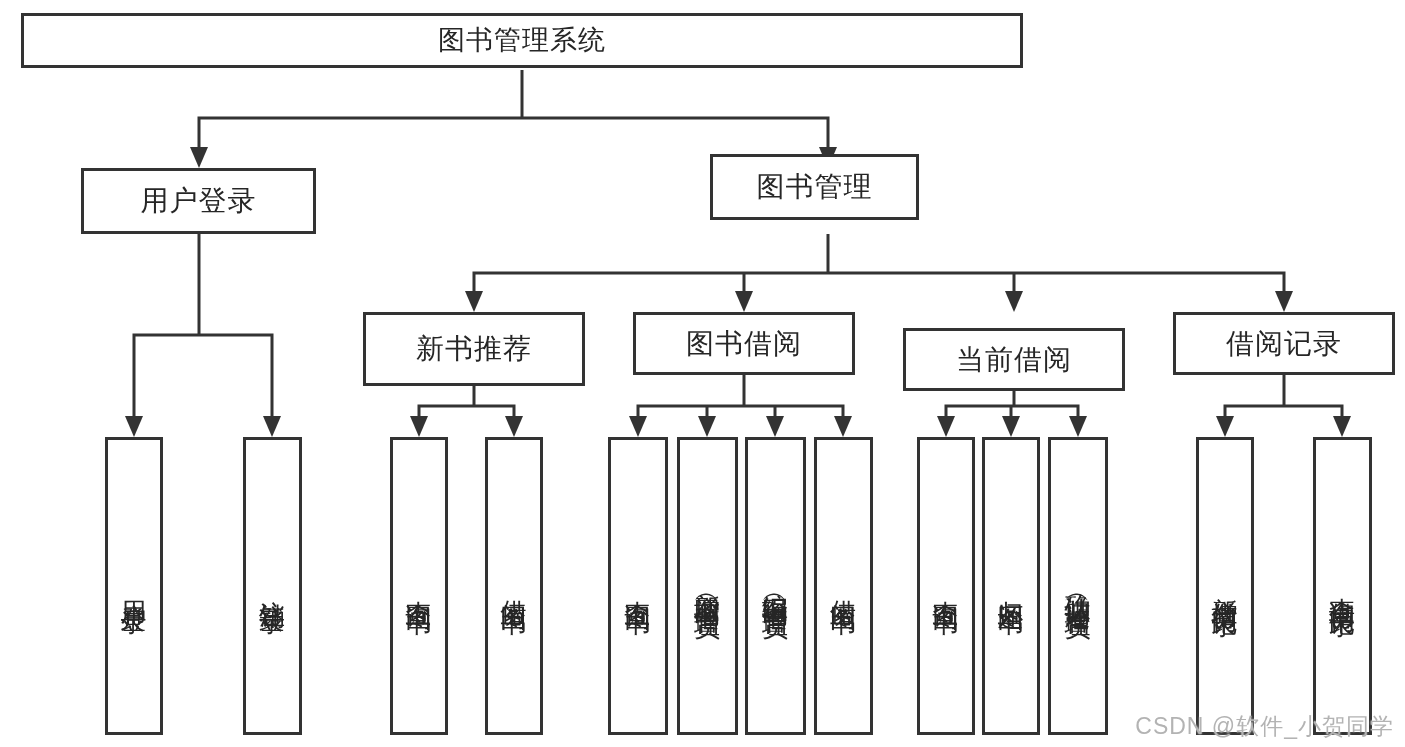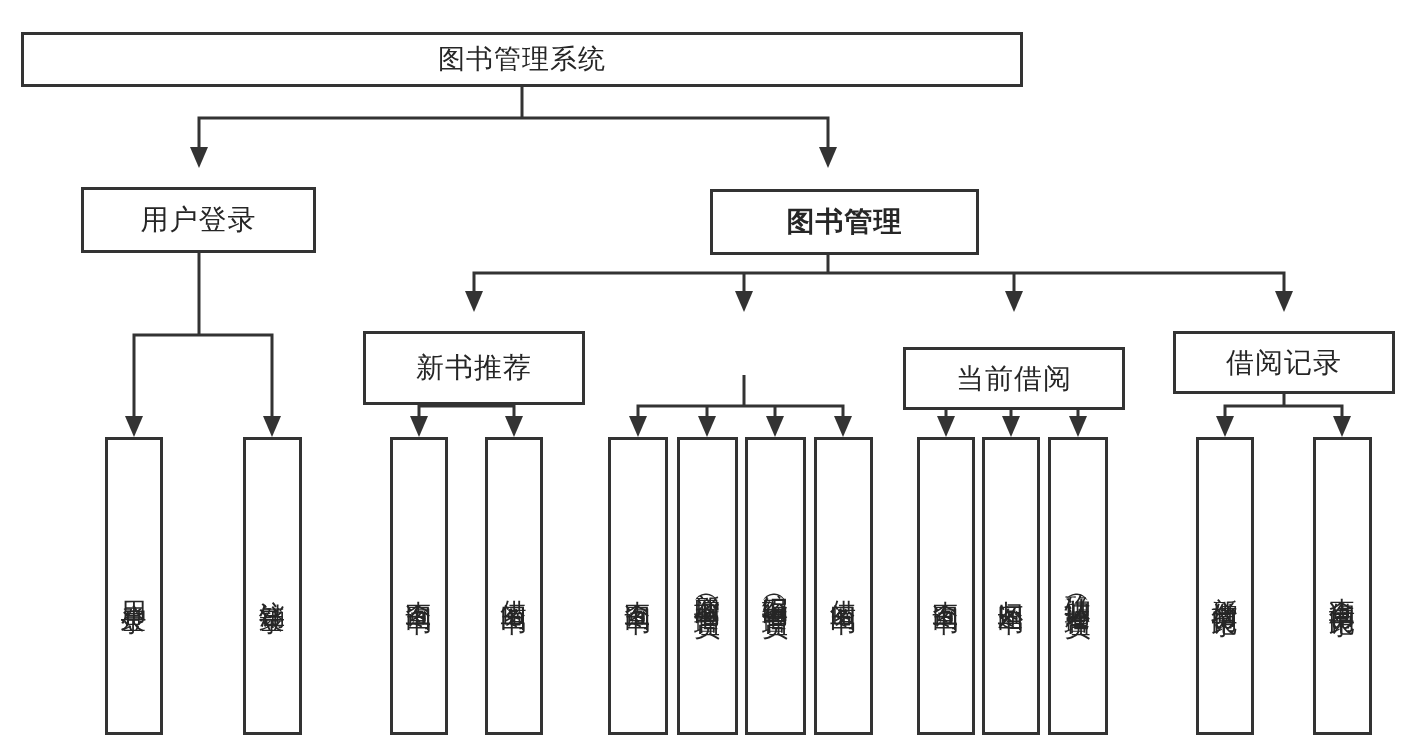--- a/index.html
+++ b/index.html
@@ -7,21 +7,21 @@
     position:relative;width:1405px;height:747px;background:#ffffff;overflow:hidden;
     font-family:"Liberation Sans","DejaVu Sans",sans-serif;
   }
   #wires{position:absolute;left:0;top:0;z-index:1;}
   .node{
     position:absolute;box-sizing:border-box;background:#ffffff;
     border:3px solid #333333;color:#262626;z-index:2;
     display:flex;align-items:center;justify-content:center;
     text-align:center;
   }
-  .h{font-size:28px;letter-spacing:1px;line-height:1;margin-top:19px;}
+  .h{font-size:28px;letter-spacing:1px;line-height:1;}
   .root-label{font-size:27px;}
   .v{
     writing-mode:vertical-rl;text-orientation:mixed;
     font-size:26px;letter-spacing:3px;line-height:1;
   }
   .watermark{
     position:absolute;z-index:3;top:711px;right:11px;
     font-size:23px;letter-spacing:1px;color:#b3b3b3;
     text-shadow:0 0 2px #ffffff;white-space:nowrap;
   }
@@ -79,23 +79,24 @@
       <polygon points="1002,416 1020,416 1011,437"></polygon>
       <polygon points="1069,416 1087,416 1078,437"></polygon>
       <polygon points="1216,416 1234,416 1225,437"></polygon>
       <polygon points="1333,416 1351,416 1342,437"></polygon>
     </g>
   </svg>
 
   <div class="node h root-label" style="left:21px;top:13px;width:1002px;height:55px;">图书管理系统</div>
 
   <div class="node h" style="left:81px;top:168px;width:235px;height:66px;">用户登录</div>
-  <div class="node h" style="left:710px;top:170px;width:269px;height:66px;font-weight:bold;">图书管理</div>
+  <div class="node h" style="left:710px;top:154px;width:209px;height:66px;">图书管理</div>
 
   <div class="node h" style="left:363px;top:312px;width:222px;height:74px;">新书推荐</div>
+  <div class="node h" style="left:633px;top:312px;width:222px;height:63px;">图书借阅</div>
   <div class="node h" style="left:903px;top:328px;width:222px;height:63px;">当前借阅</div>
   <div class="node h" style="left:1173px;top:312px;width:222px;height:63px;">借阅记录</div>
 
   <div class="node v" style="left:105px;top:437px;width:58px;height:298px;">用户登录</div>
   <div class="node v" style="left:243px;top:437px;width:59px;height:298px;">注销登录</div>
 
   <div class="node v" style="left:390px;top:437px;width:58px;height:298px;">查询图书</div>
   <div class="node v" style="left:485px;top:437px;width:58px;height:298px;">借阅图书</div>
 
   <div class="node v" style="left:608px;top:437px;width:60px;height:298px;">查询图书</div>
@@ -103,14 +104,15 @@
   <div class="node v" style="left:745px;top:437px;width:61px;height:298px;">编辑图书（管理员）</div>
   <div class="node v" style="left:814px;top:437px;width:59px;height:298px;">借阅图书</div>
 
   <div class="node v" style="left:917px;top:437px;width:58px;height:298px;">查询图书</div>
   <div class="node v" style="left:982px;top:437px;width:58px;height:298px;">归还图书</div>
   <div class="node v" style="left:1048px;top:437px;width:60px;height:298px;">确认归还（管理员）</div>
 
   <div class="node v" style="left:1196px;top:437px;width:58px;height:298px;">新增借阅记录</div>
   <div class="node v" style="left:1313px;top:437px;width:59px;height:298px;">查询借阅记录</div>
 
+  <div class="watermark">CSDN @软件_小贺同学</div>
 
 </div>
 
 </body></html>

